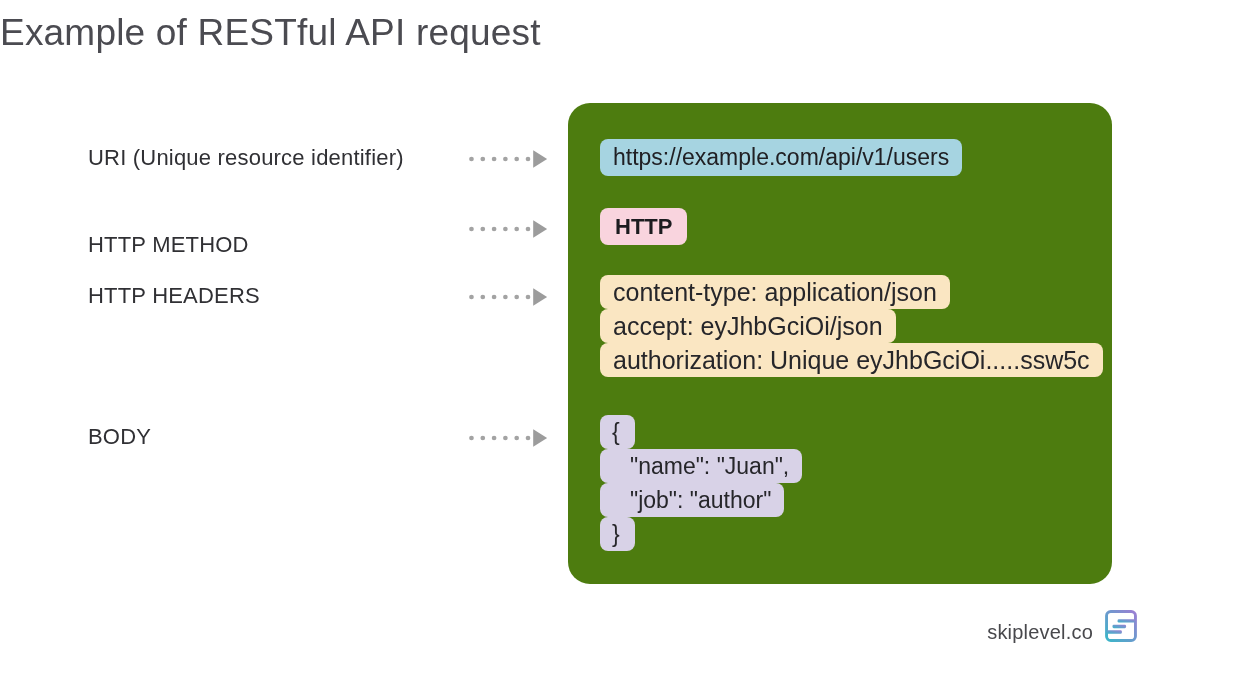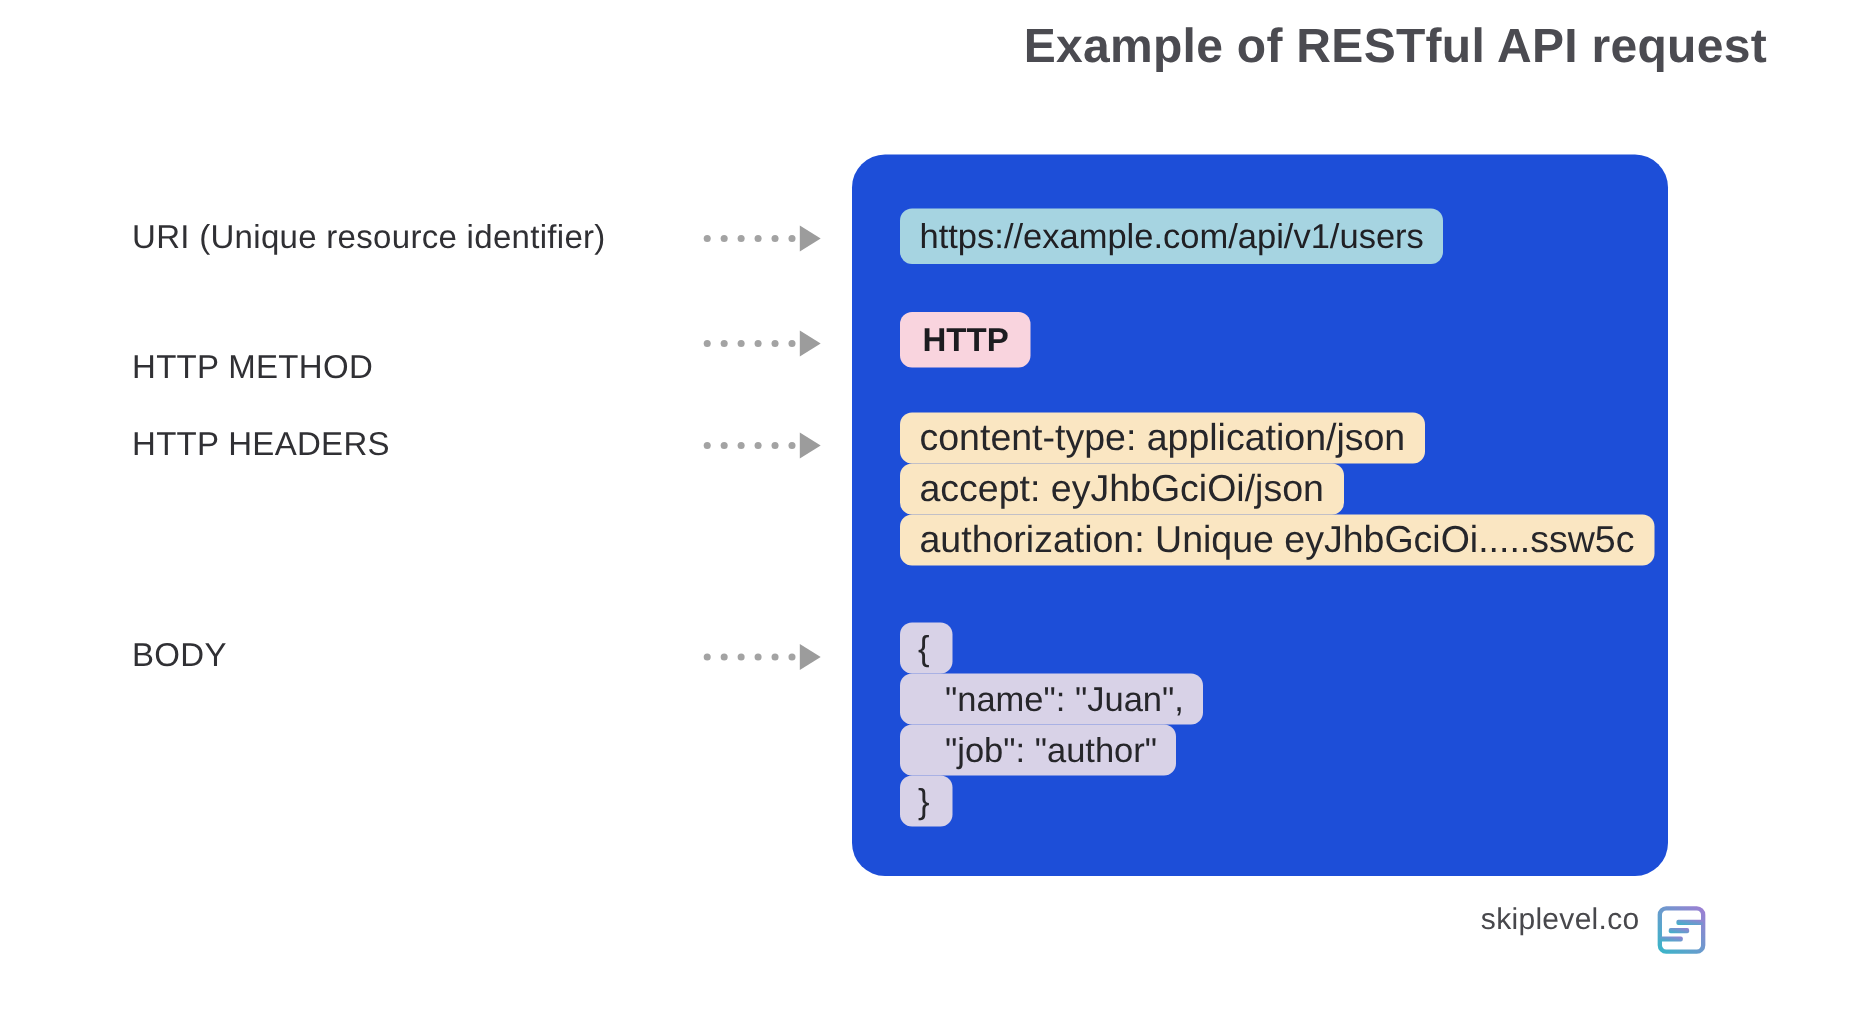--- a/index.html
+++ b/index.html
@@ -1,21 +1,21 @@
 <!DOCTYPE html>
 <html><head>
 <meta charset="utf-8">
 <style>
   * { margin: 0; padding: 0; box-sizing: border-box; }
   html, body { width: 1238px; height: 688px; background: #ffffff; overflow: hidden; }
   body { font-family: "Liberation Sans", sans-serif; position: relative; }
 
   .title {
     position: absolute; left: 0; top: 12px; width: 1178px;
-    text-align: right; font-size: 32px; font-weight: 700; color: #4b4b51;
+    text-align: left; font-size: 37px; font-weight: 400; color: #4b4b51;
     letter-spacing: 0.2px;
   }
 
   .row-label {
     position: absolute; left: 88px; font-size: 22px; line-height: 28px;
     color: #303034; white-space: nowrap; letter-spacing: 0.2px;
   }
   .label-uri     { top: 144px; text-align: center; }
   .label-method  { top: 214px; margin-top: 17px; }
   .label-headers { top: 282px; }
@@ -24,21 +24,21 @@
   .arrow {
     position: absolute; left: 468px; width: 80px; height: 22px;
   }
   .arrow-uri     { top: 148px; }
   .arrow-method  { top: 218px; }
   .arrow-headers { top: 286px; }
   .arrow-body    { top: 427px; }
 
   .panel {
     position: absolute; left: 568px; top: 103px; width: 544px; height: 481px;
-    background: #1d4ed8; border-radius: 22px;
+    background: #4d7c0f; border-radius: 22px;
   }
 
   .uri-chip {
     position: absolute; left: 32px; top: 36px; height: 37px;
     background: #a6d4e1; border-radius: 8px; padding: 0 13px;
     font-size: 23px; line-height: 37px; color: #202024; white-space: nowrap;
     width: fit-content;
   }
   .method-chip {
     position: absolute; left: 32px; top: 105px; height: 37px;
@@ -56,21 +56,21 @@
   .body-block .bline {
     display: block; width: fit-content;
     background: #d8d2e7; border-radius: 8px;
     font-size: 23px; line-height: 34px; color: #26262a; white-space: nowrap;
   }
   .bline.brace  { padding: 0 15px 0 12px; }
   .bline.indent { padding: 0 13px 0 30px; }
 
   .footer {
     position: absolute; right: 100px; top: 602px; height: 42px;
-    display: flex; align-items: flex-start; gap: 11px;
+    display: flex; align-items: flex-end; gap: 11px;
   }
   .brand-name { font-size: 20px; color: #48484c; letter-spacing: 0.2px; }
 </style>
 </head>
 <body>
 
 <div class="page">
 
   <h1 class="title">Example of RESTful API request</h1>
 

